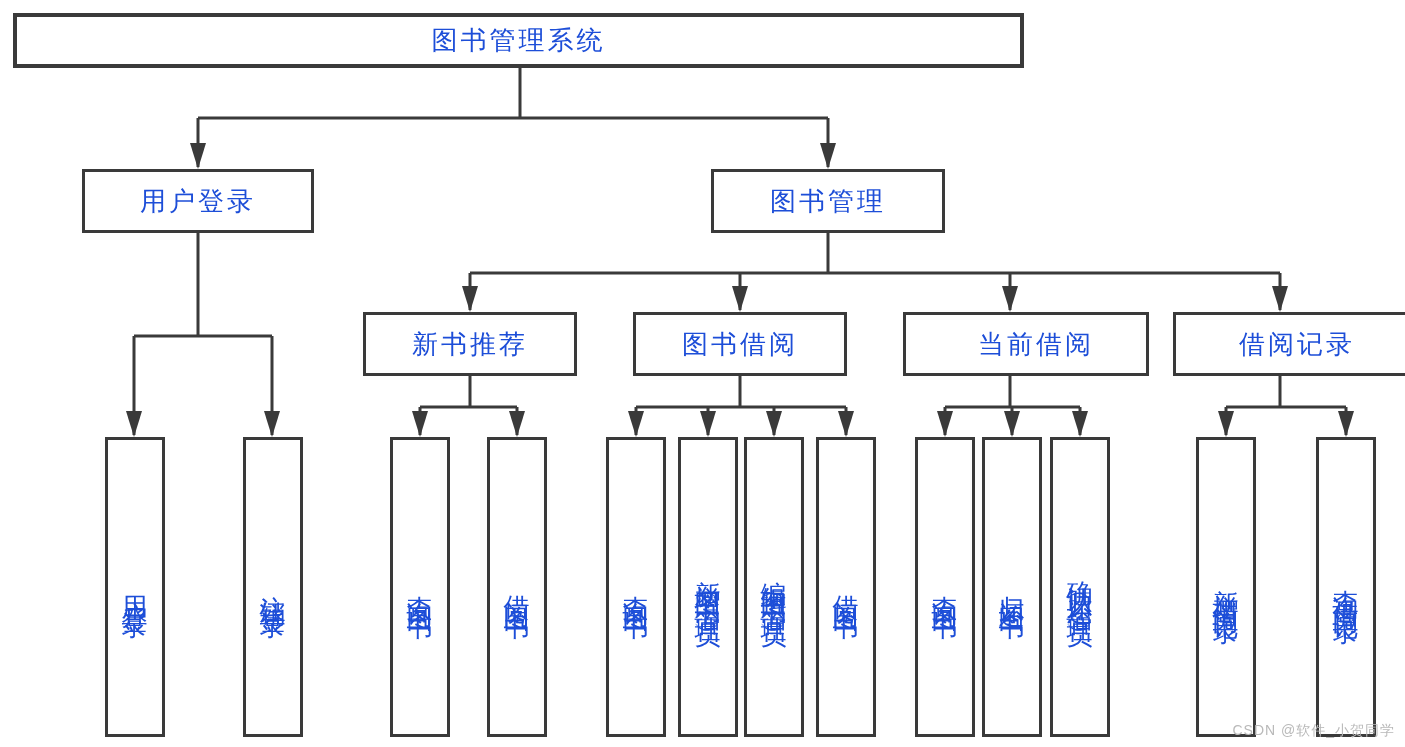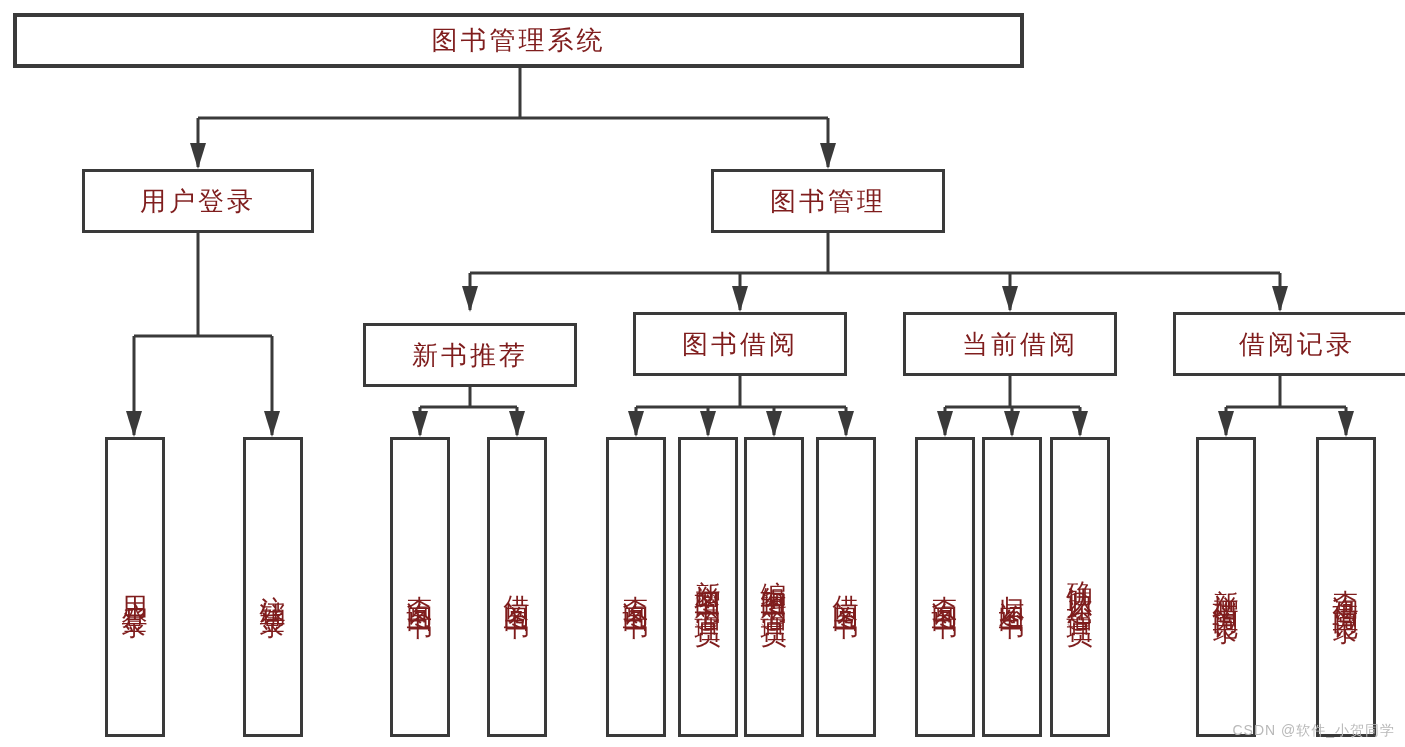--- a/index.html
+++ b/index.html
@@ -18,21 +18,21 @@
     width: 1405px; height: 747px;
   }
   .node {
     position: absolute;
     box-sizing: border-box;
     background: #ffffff;
     border: 3px solid #3a3a3a;
     display: flex;
     align-items: center;
     justify-content: center;
-    color: #7f1d1d;
+    color: #1d4ed8;
   }
   .h-node {
     font-size: 26px;
     letter-spacing: 3px;
     white-space: nowrap;
   }
   .root-node { border-width: 4px; }
   .v-node {
     writing-mode: vertical-rl;
     text-orientation: mixed;
@@ -88,23 +88,23 @@
       <polygon points="1218,411 1234,411 1226,437"></polygon>
       <polygon points="1338,411 1354,411 1346,437"></polygon>
     </g>
   </svg>
 
   <div class="node h-node root-node" style="left:13px; top:13px; width:1011px; height:55px;">图书管理系统</div>
 
   <div class="node h-node" style="left:82px; top:169px; width:232px; height:64px;">用户登录</div>
   <div class="node h-node" style="left:711px; top:169px; width:234px; height:64px;">图书管理</div>
 
-  <div class="node h-node" style="left:363px; top:323px; width:214px; height:64px;">新书推荐</div>
+  <div class="node h-node" style="left:363px; top:312px; width:214px; height:64px;">新书推荐</div>
   <div class="node h-node" style="left:633px; top:312px; width:214px; height:64px;text-align:right;">图书借阅</div>
-  <div class="node h-node" style="left:903px; top:312px; width:214px; height:64px;padding-left:20px;">当前借阅</div>
+  <div class="node h-node" style="left:903px; top:312px; width:246px; height:64px;padding-left:20px;">当前借阅</div>
   <div class="node h-node" style="left:1173px; top:312px; width:248px; height:64px;">借阅记录</div>
 
   <div class="node v-node" style="left:105px;">用户登录</div>
   <div class="node v-node" style="left:243px;">注销登录</div>
 
   <div class="node v-node" style="left:390px;">查询图书</div>
   <div class="node v-node" style="left:487px;">借阅图书</div>
 
   <div class="node v-node" style="left:606px;">查询图书</div>
   <div class="node v-node" style="left:678px;">新增图书（管理员）</div>

